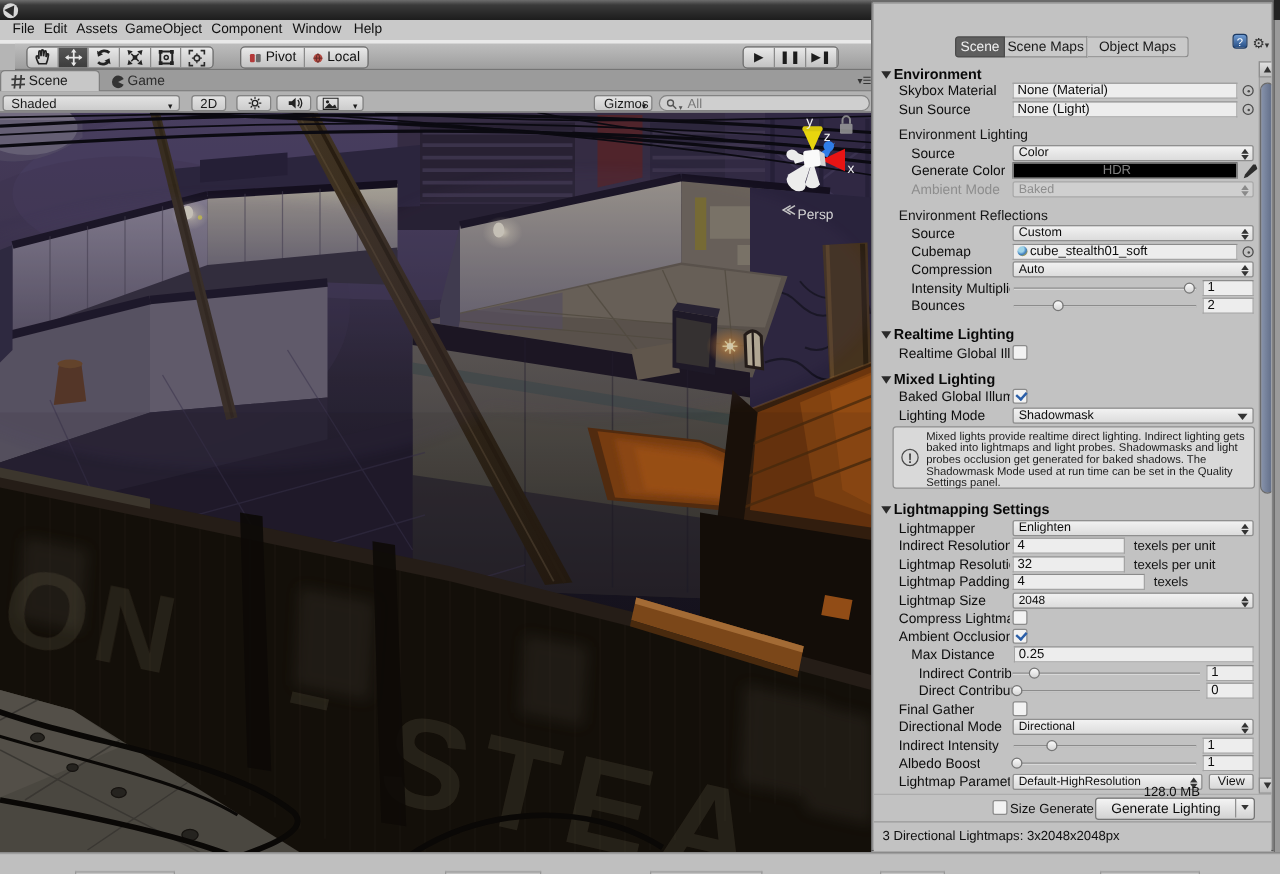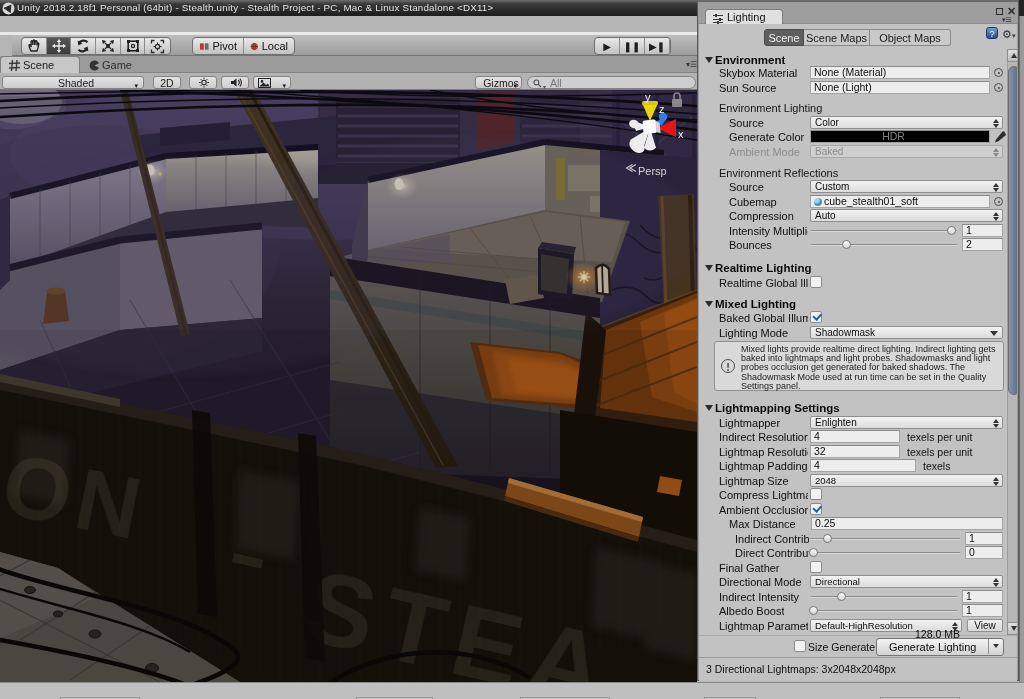--- a/index.html
+++ b/index.html
@@ -402,25 +402,33 @@
       <path d="M636 171.5 l-6 -3.5 6 -3.5 M632.5 171.5 l-6 -3.5 6 -3.5" fill="none" stroke="#c4c4c4" stroke-width="1.2"></path>
     </g>
     <g opacity=".85">
       <rect x="672" y="99" width="10" height="8" rx="1" fill="#9a9a9a"></rect>
       <path d="M674 99 v-3 a3 3 0 0 1 6 0 v3" fill="none" stroke="#9a9a9a" stroke-width="1.6"></path>
     </g>
   </svg>
   </div>
 
   <div class="abs" id="titlebar">
-      <span id="titletext">Unity 2018.2.18f1 Personal (64bit) - Stealth.unity - Stealth Project - PC, Mac &amp; Linux Standalone &lt;DX11&gt;</span>
     <svg class="abs" style="left:2px;top:2px" width="13" height="13" viewBox="0 0 13 13">
         <circle cx="6.5" cy="6.5" r="6" fill="#d8d8d8"></circle>
         <path d="M6.5 1.5 L11 9 L2 9 Z" fill="#2a2a2a" transform="rotate(35 6.5 6.5)"></path>
       </svg>
+  </div>
+  <div class="abs" id="menubar">
+    <span style="left:10px">File</span>
+      <span style="left:35px">Edit</span>
+      <span style="left:61px">Assets</span>
+      <span style="left:100px">GameObject</span>
+      <span style="left:169px">Component</span>
+      <span style="left:234px">Window</span>
+      <span style="left:283px">Help</span>
   </div>
   <div class="abs" id="menustrip"></div>
   <div class="abs" id="toolbar">
     <div class="toolgrp" style="left:9px">
       <div class="toolbtn">
           <svg width="14" height="14" viewBox="0 0 14 14">
             <path d="M4 12 C3 10 2 8 2 6.5 c0-1 1.4-1 1.6 0 l.5 1.5 0-5.5 c0-1.1 1.5-1.1 1.5 0 l.2 3.5 .4-4.3 c.1-1.1 1.5-1 1.5 .1 l.1 4.2 .6-3.6 c.2-1 1.5-.8 1.5 .2 l0 4 .6-2 c.3-.9 1.5-.6 1.3 .4 C11.4 7.8 11 10 10 12 Z" fill="none" stroke="#222" stroke-width="1.35"></path>
           </svg>
         </div>
       <div class="toolbtn sel">
@@ -518,21 +526,21 @@
       </div>
     <div id="tabgame">
         <svg width="11" height="11" viewBox="0 0 11 11" style="position:absolute;left:0;top:3px">
           <path d="M5.5 5.5 L10 3.2 A5 5 0 1 0 10 7.8 Z" fill="#333"></path>
         </svg>
         <span style="position:absolute;left:13px">Game</span>
       </div>
     <div style="position:absolute;left:686px;top:4px;font-size:8px;color:#333">▾☰</div>
   </div>
   <div class="abs" id="viewbar">
-    <div class="vbtn" style="left:2px;width:142px;padding-left:6px;text-align:center">Shaded<span style="position:absolute;right:5px;top:3px;font-size:7px">▾</span></div>
+    <div class="vbtn" style="left:2px;width:142px;padding-left:6px;text-align:left">Shaded<span style="position:absolute;right:5px;top:3px;font-size:7px">▾</span></div>
     <div class="vbtn" style="left:153px;width:28px;text-align:center">2D</div>
     <div class="vbtn" style="left:189px;width:28px"><svg width="12" height="11" viewBox="0 0 12 12" style="margin-left:8px">
           <circle cx="6" cy="6" r="2.4" fill="none" stroke="#222" stroke-width="1.2"></circle>
           <g stroke="#222" stroke-width="1">
             <line x1="6" y1="0.5" x2="6" y2="2.4"></line>
             <line x1="6" y1="9.6" x2="6" y2="11.5"></line>
             <line x1="0.5" y1="6" x2="2.4" y2="6"></line>
             <line x1="9.6" y1="6" x2="11.5" y2="6"></line>
             <line x1="2.2" y1="2.2" x2="3.5" y2="3.5"></line>
             <line x1="8.5" y1="8.5" x2="9.8" y2="9.8"></line>
@@ -554,36 +562,20 @@
       <svg width="9" height="9" viewBox="0 0 9 9" style="position:absolute;left:5px;top:2px">
           <circle cx="3.4" cy="3.4" r="2.4" fill="none" stroke="#555" stroke-width="1.1"></circle>
           <line x1="5.2" y1="5.2" x2="8" y2="8" stroke="#555" stroke-width="1.2"></line>
         </svg>
         <span style="position:absolute;left:15px;top:4px;font-size:6px;color:#555">▾</span>
       <span style="position:absolute;left:22px;top:0px;color:#777">All</span>
     </div>
   </div>
 
   <div class="abs" id="lwin">
-    <div id="lchrome">
-      <div class="ltab">
-          <span style="position:absolute;left:7px;top:3px;width:10px;height:9px">
-        <span style="position:absolute;left:0;top:2px;width:10px;height:1px;background:#3a3a3a"></span>
-        <span style="position:absolute;left:0;top:5.5px;width:10px;height:1px;background:#3a3a3a"></span>
-        <span style="position:absolute;left:0;top:9px;width:10px;height:1px;background:#3a3a3a"></span>
-        <span style="position:absolute;left:2px;top:1px;width:2px;height:3px;background:#3a3a3a"></span>
-        <span style="position:absolute;left:6px;top:4.5px;width:2px;height:3px;background:#3a3a3a"></span>
-        <span style="position:absolute;left:3.5px;top:8px;width:2px;height:3px;background:#3a3a3a"></span>
-      </span>
-          <span style="position:absolute;left:21px">Lighting</span>
-        </div>
-      <div style="position:absolute;left:297px;top:5px;width:7px;height:7px;border:1.5px solid #2e2e2e"></div>
-      <div style="position:absolute;left:308px;top:2px;font-size:11px;color:#2e2e2e;font-weight:bold">✕</div>
-      <div style="position:absolute;left:303px;top:13px;font-size:7px;color:#333">▾<span style="letter-spacing:-1px">☰</span></div>
-    </div>
     <div id="lbody" style="position:absolute;left:1px;top:22px;width:318px;height:657px;background:#c2c2c2;overflow:hidden">
 
       <div class="seltab" style="left:65px;width:40px">Scene</div>
       <div class="untab" style="left:105px;width:66px;border-left:none">Scene Maps</div>
       <div class="untab" style="left:171px;width:81px;border-left:none;border-radius:0 3px 3px 0">Object Maps</div>
       <div style="position:absolute;left:287px;top:3px;width:12px;height:12px;background:linear-gradient(#6f9bd2,#274f86);border:1px solid #1c3a64;border-radius:3px;color:#fff;font-size:9px;text-align:center;line-height:12px">?</div>
       <div style="position:absolute;left:303px;top:4px;font-size:11px;color:#333">⚙<span style="font-size:7px">▾</span></div>
       <div id="scrollcol">
         <div style="position:absolute;left:308px;top:25px;width:13px;height:584px;background:#b7b7b7;border-left:1px solid #9e9e9e"></div>
         <div style="position:absolute;left:308px;top:25px;width:13px;height:13px;background:linear-gradient(#e0e0e0,#bdbdbd);border:1px solid #8f8f8f"></div>

